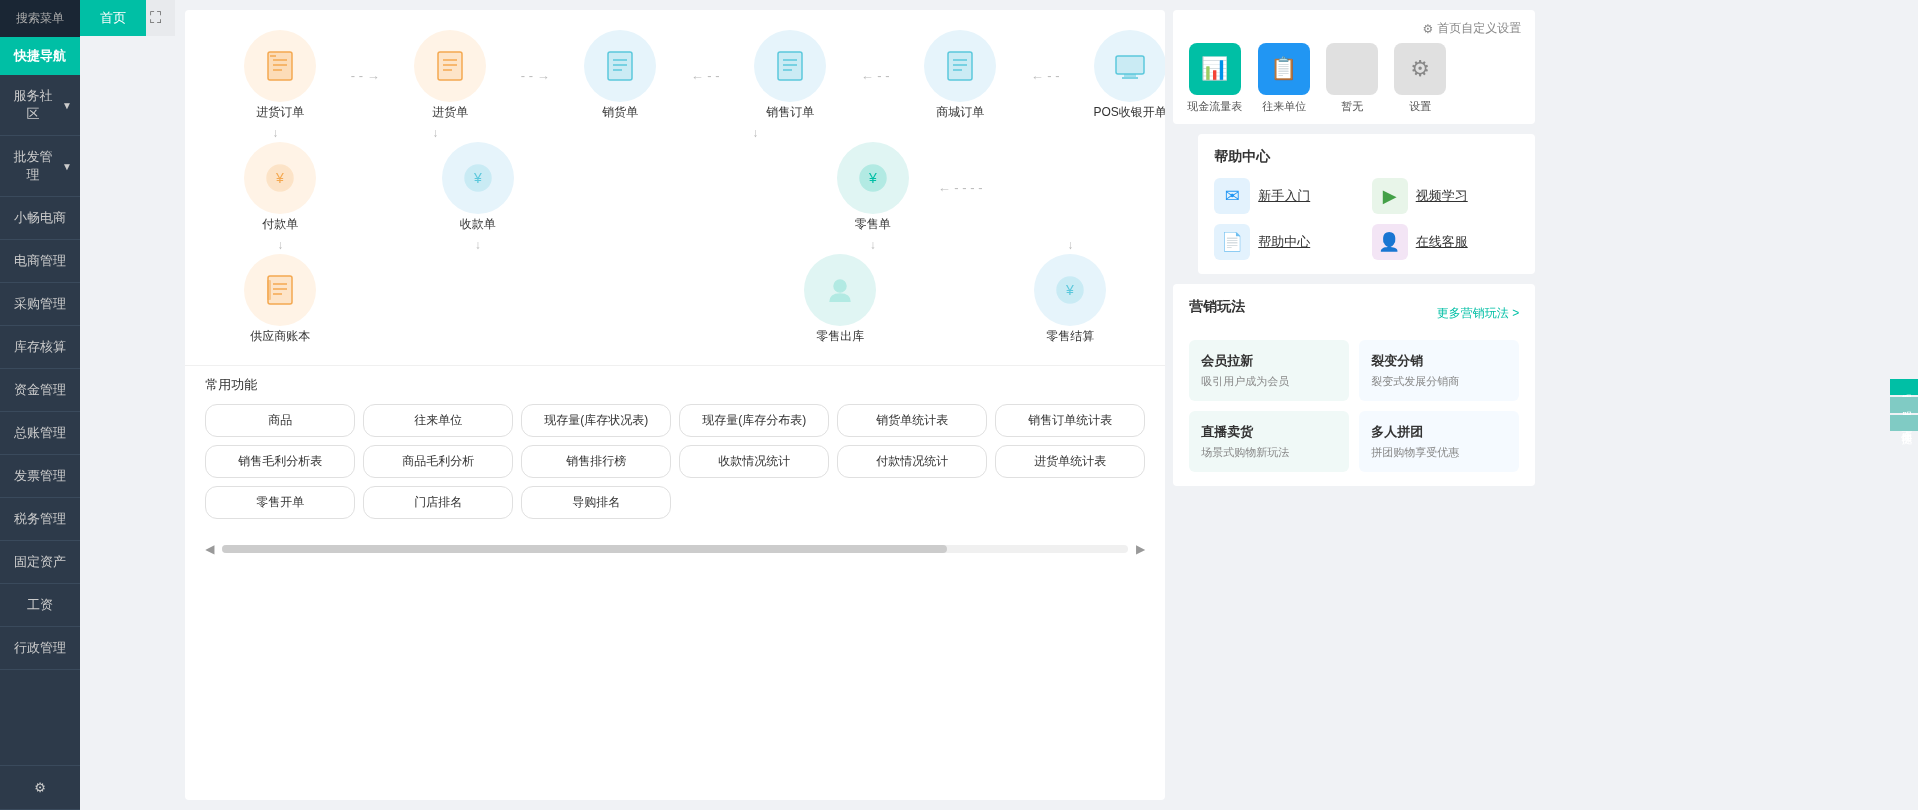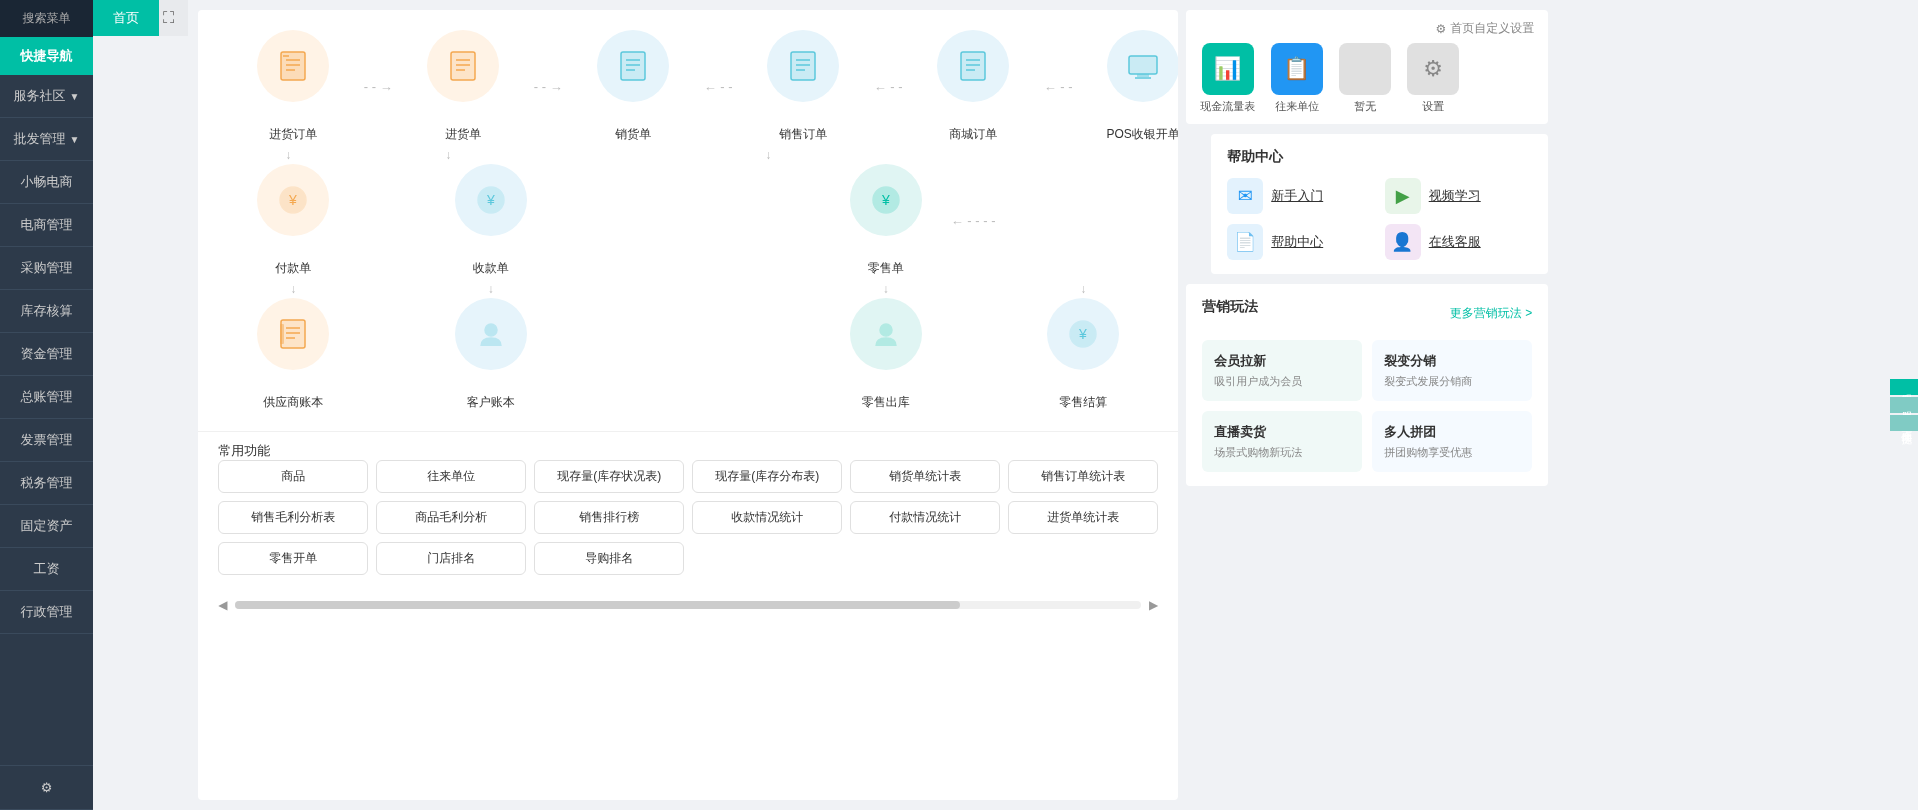--- a/index.html
+++ b/index.html
@@ -1,20 +1,20 @@
 <!DOCTYPE html>
 <html><head>
   <meta charset="utf-8">
   <style>
     * { margin: 0; padding: 0; box-sizing: border-box; }
     body { font-family: 'Microsoft YaHei', Arial, sans-serif; background: #f0f2f5; display: flex; height: 810px; overflow: hidden; font-size: 13px; }
 
     
     .sidebar {
-      width: 93px;
+      width: 80px;
       background: #2d3a4a;
       display: flex;
       flex-direction: column;
       flex-shrink: 0;
       height: 100%;
       overflow: hidden;
     }
     .sidebar-search {
       background: #1a2634;
       color: #aaa;
@@ -127,36 +127,37 @@
 
     
     .common-functions {
       padding: 10px 20px 15px;
       border-top: 1px solid #f0f0f0;
       flex-shrink: 0;
     }
     .common-title {
       font-size: 13px;
       color: #333;
+      margin-bottom: 10px;
       font-weight: 500;
     }
     .func-grid {
       display: grid;
       grid-template-columns: repeat(6, 1fr);
       gap: 8px;
     }
     .func-btn {
       border: 1px solid #e0e0e0;
       background: #fff;
       padding: 7px 4px;
       text-align: center;
       font-size: 12px;
       color: #333;
       cursor: pointer;
-      border-radius: 6px;
+      border-radius: 12px;
     }
 
     
     .scrollbar-row {
       display: flex;
       align-items: center;
       padding: 8px 20px;
       gap: 8px;
       flex-shrink: 0;
     }
@@ -340,21 +341,21 @@
     
     .row1, .row2, .row3 {
       display: flex;
       align-items: center;
       margin-bottom: 5px;
     }
     .wf-node {
       display: flex;
       flex-direction: column;
       align-items: center;
-      gap: 24px;
+      gap: 2px;
       width: 130px;
       flex-shrink: 0;
       cursor: pointer;
     }
     .arrow-h {
       flex: 1;
       display: flex;
       align-items: center;
       justify-content: center;
       color: #bbb;
@@ -570,29 +571,20 @@
                   <rect x="6" y="4" width="24" height="28" rx="2" stroke="#f4a850" stroke-width="1.5" fill="none"></rect>
                   <line x1="11" y1="12" x2="25" y2="12" stroke="#f4a850" stroke-width="1.5"></line>
                   <line x1="11" y1="17" x2="25" y2="17" stroke="#f4a850" stroke-width="1.5"></line>
                   <line x1="11" y1="22" x2="20" y2="22" stroke="#f4a850" stroke-width="1.5"></line>
                   <rect x="5" y="8" width="4" height="20" rx="1" fill="#f4a850" opacity="0.5"></rect>
                 </svg>
             </div>
             <span class="wf-label">供应商账本</span>
           </div>
           <div class="arrow-h"></div>
-          <div class="wf-node">
-            <div class="wf-circle blue">
-              <svg width="36" height="36" viewBox="0 0 36 36">
-                  <circle cx="18" cy="14" r="6" fill="#5bc8dc" opacity="0.3" stroke="#5bc8dc" stroke-width="1.5"></circle>
-                  <path d="M8 30 Q8 22 18 22 Q28 22 28 30" fill="#5bc8dc" opacity="0.3" stroke="#5bc8dc" stroke-width="1.5"></path>
-                </svg>
-            </div>
-            <span class="wf-label">客户账本</span>
-          </div>
           <div class="arrow-h"></div>
           <div class="wf-node" style="visibility:hidden;"></div>
           <div class="arrow-h"></div>
           <div class="wf-node">
             <div class="wf-circle teal">
               <svg width="36" height="36" viewBox="0 0 36 36">
                   <circle cx="18" cy="14" r="6" fill="#00bfa5" opacity="0.2" stroke="#00bfa5" stroke-width="1.5"></circle>
                   <path d="M8 30 Q8 22 18 22 Q28 22 28 30" fill="#00bfa5" opacity="0.2" stroke="#00bfa5" stroke-width="1.5"></path>
                 </svg>
             </div>

